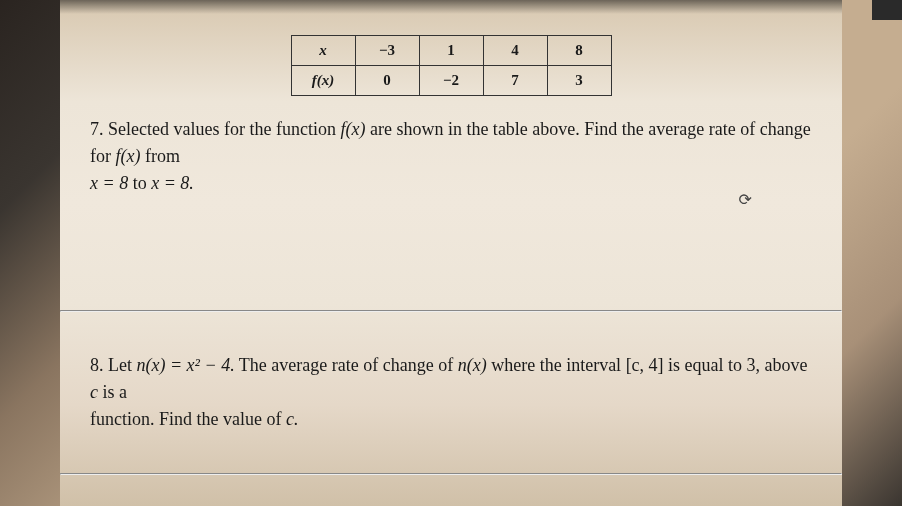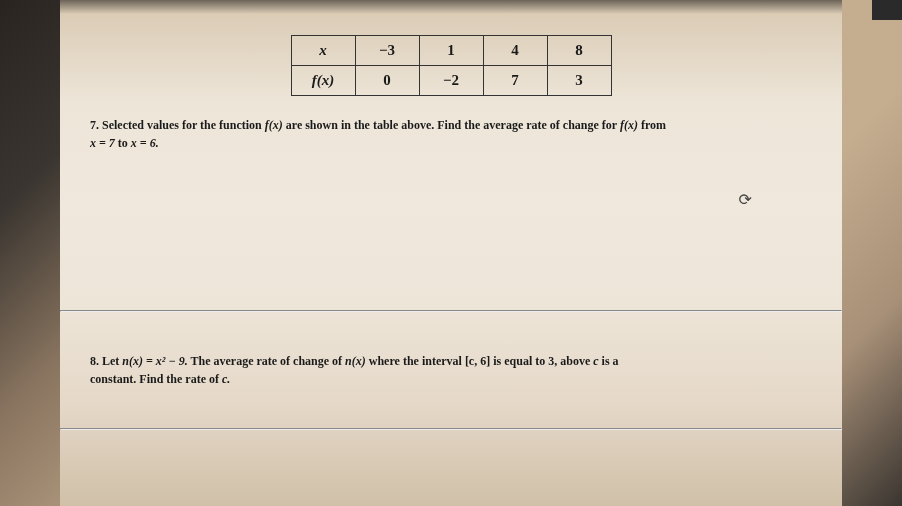--- a/index.html
+++ b/index.html
@@ -33,23 +33,23 @@
     }
     table.data-table td {
       border: 1.5px solid #333;
       padding: 6px 0;
       text-align: center;
       width: 64px;
       font-size: 15px;
       font-weight: bold;
     }
     .problem-text {
-      font-size: 12px;
+      font-size: 18px;
       line-height: 1.5;
-      font-weight: bold;
+      font-weight: normal;
     }
     .fn { font-style: italic; }
     .cursor-icon {
       position: absolute;
       right: 90px;
       top: 190px;
       font-size: 16px;
       color: #444;
     }
     .section-7 {
@@ -99,30 +99,30 @@
         <td>−2</td>
         <td>7</td>
         <td>3</td>
       </tr>
     </tbody>
       </table>
 
     <div class="problem-text">
       <span>7.</span>
       <span>Selected values for the function </span><span class="fn">f(x)</span><span> are shown in the table above.  Find the average rate of change for </span><span class="fn">f(x)</span><span> from</span><br>
-      <span class="fn">x = 7</span><span> to </span><span class="fn">x = 6.</span>
+      <span class="fn">x = 8</span><span> to </span><span class="fn">x = 8.</span>
     </div>
 
     <span class="cursor-icon">⟳</span>
   </div>
 
   <hr class="divider">
 
   <div class="problem-section section-8">
     <div class="problem-text">
       <span>8.</span>
-      <span>Let </span><span class="fn">n(x) = x² − 9.</span><span>  The average rate of change of </span><span class="fn">n(x)</span><span> where the interval </span><span>[c, 6]</span><span> is equal to 3, above </span><span class="fn">c</span><span> is a</span><br>
-      <span>constant.  Find the rate of </span><span class="fn">c.</span>
+      <span>Let </span><span class="fn">n(x) = x² − 4.</span><span>  The average rate of change of </span><span class="fn">n(x)</span><span> where the interval </span><span>[c, 4]</span><span> is equal to 3, above </span><span class="fn">c</span><span> is a</span><br>
+      <span>function.  Find the value of </span><span class="fn">c.</span>
     </div>
   </div>
 
   <hr class="divider">
 </div>
 
 </body></html>

